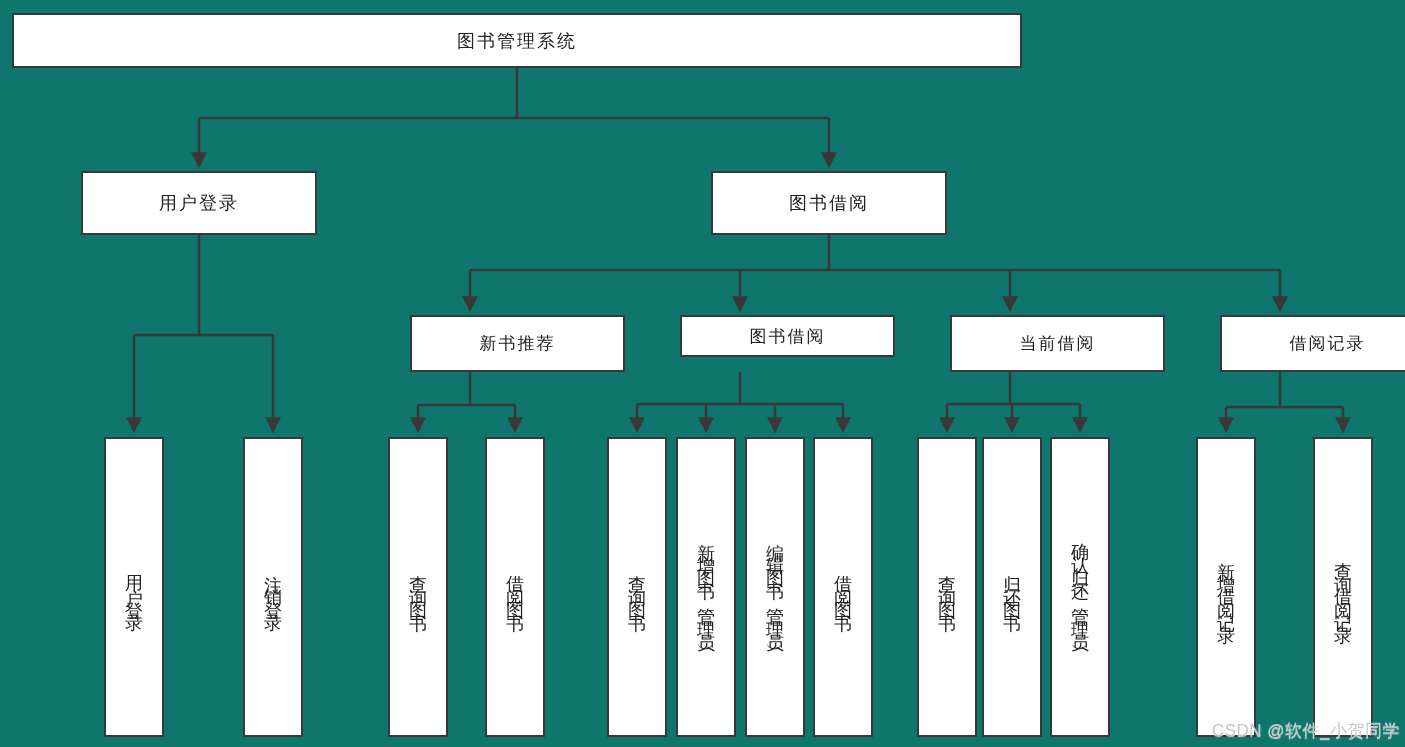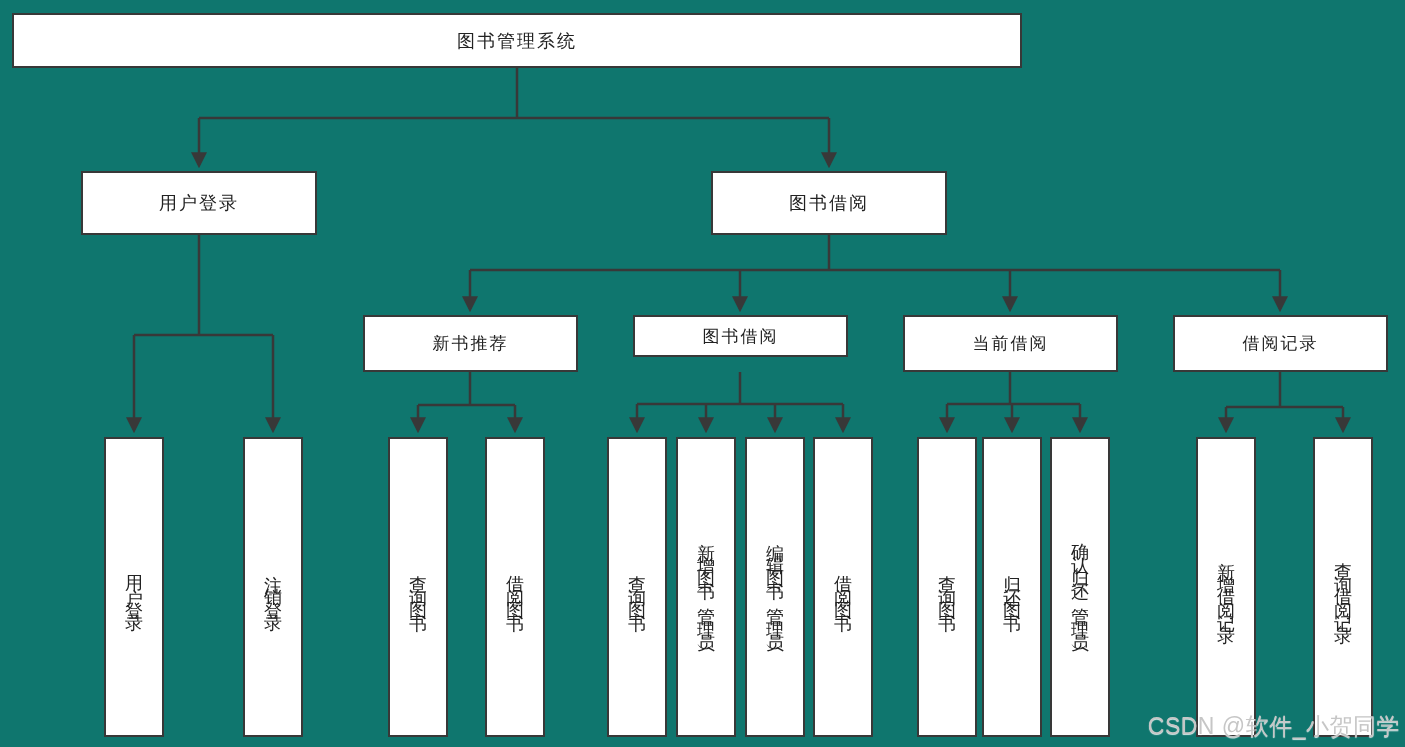--- a/index.html
+++ b/index.html
@@ -17,36 +17,36 @@
     border:2.5px solid #383838;
     background:#ffffff;
     display:flex;
     align-items:center;
     justify-content:center;
     color:#222222;
     z-index:2;
   }
   .root-box{font-size:18px;letter-spacing:2px;}
   .l2-box{font-size:18px;letter-spacing:2px;}
-  .l3-box{font-size:17px;letter-spacing:2px;}
+  .l3-box{font-size:17px;letter-spacing:2px;margin-left:47px;}
   .leaf-box{z-index:2;}
   .leaf-box .vtext{
     writing-mode:vertical-rl;
     text-orientation:mixed;
     font-size:18px;
     letter-spacing:13px;
     color:#222222;
     line-height:1;
   }
   .watermark{
     position:absolute;
     right:5px;
     bottom:5px;
     z-index:5;
-    font-size:23px;
+    font-size:17px;
     color:#c6c6c6;
     letter-spacing:0.5px;
     text-shadow:0 1px 1px rgba(255,255,255,0.85);
     white-space:nowrap;
   }
 </style>
 </head>
 <body>
 
 <div class="stage">

